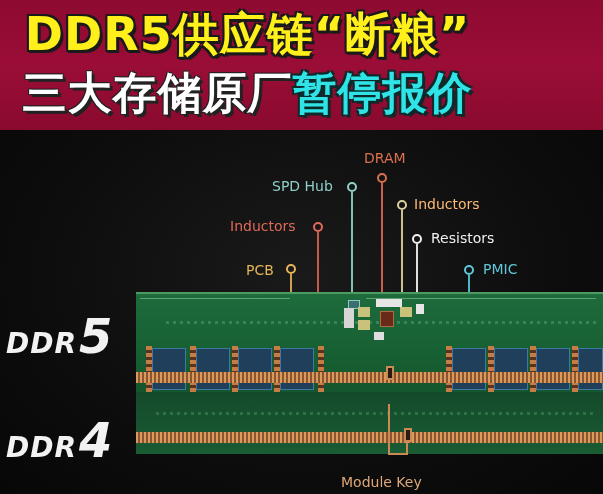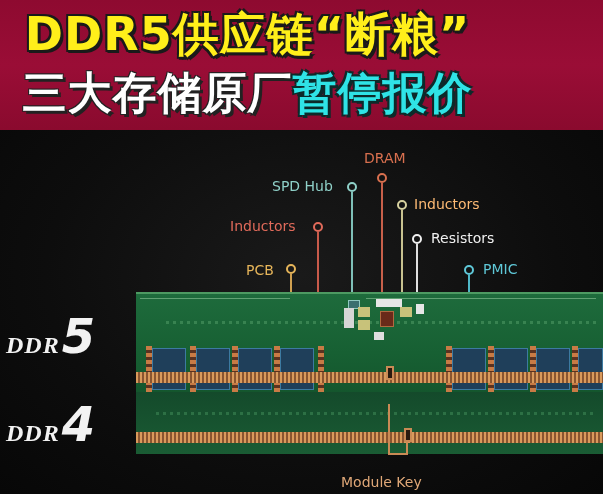--- a/index.html
+++ b/index.html
@@ -17,21 +17,21 @@
   .line2 .cyan { color:#2fe3e6; text-shadow: 3px 3px 0 #0c2a2a, -2px -2px 0 #0c2a2a, 2px -2px 0 #0c2a2a, -2px 2px 0 #0c2a2a; }
 
   .scene { position:absolute; left:0; top:130px; width:603px; height:364px;
     background: radial-gradient(ellipse at 50% 40%, #1a1a1a 0%, #0d0d0d 60%, #070707 100%); }
 
   .label { position:absolute; font-size:14px; white-space:nowrap; font-family:"DejaVu Sans", sans-serif; }
   .pin { position:absolute; width:10px; height:10px; border:2px solid; border-radius:50%; background:transparent; }
   .lead { position:absolute; width:2px; }
 
   .ddr { position:absolute; color:#f2f2f2; font-style:italic; font-weight:bold; font-family:"DejaVu Sans", sans-serif; }
-  .ddr .small { font-size:24px; letter-spacing:1px;font-family:Liberation Serif, serif; }
+  .ddr .small { font-size:28px; letter-spacing:1px; }
   .ddr .big { font-size:48px; margin-left:2px; }
 
   .pcb5 { position:absolute; left:136px; top:292px; width:467px; height:100px;
     background:linear-gradient(180deg,#1e6b3c 0%,#176033 60%,#14562d 100%); border-top:2px solid #4d9a62; }
   .pcb4 { position:absolute; left:136px; top:392px; width:467px; height:62px;
     background:linear-gradient(180deg,#144a2b 0%,#1a5c34 100%); }
   .trace-row { position:absolute; height:3px;
     background:repeating-linear-gradient(90deg,#3f8a57 0 3px,transparent 3px 7px); opacity:.8; }
   .contacts { position:absolute; height:11px;
     background:repeating-linear-gradient(90deg,#d99a5c 0 2px,#8a5530 2px 4px); }
@@ -77,21 +77,21 @@
 <div class="pin" style="left:286px;top:264px;border-color:#e6b55a;"></div>
 <div class="lead" style="left:290px;top:274px;height:34px;background:#d0a050;"></div>
 
 <div class="label" style="left:483px;top:261px;color:#5fc8d8;">PMIC</div>
 <div class="pin" style="left:464px;top:265px;border-color:#5fc8d8;"></div>
 <div class="lead" style="left:468px;top:275px;height:72px;background:#4fb8c8;"></div>
 
 <div class="ddr" style="left:6px;top:308px;">
   <span class="small">DDR</span><span class="big">5</span>
 </div>
-<div class="ddr" style="left:6px;top:396px;">
+<div class="ddr" style="left:6px;top:412px;">
   <span class="small">DDR</span><span class="big">4</span>
 </div>
 
 <div class="pcb5">
   <div style="position:absolute;left:4px;top:4px;width:150px;height:1px;background:#8ec79a;opacity:.6;"></div>
   <div style="position:absolute;left:230px;top:4px;width:230px;height:1px;background:#8ec79a;opacity:.6;"></div>
   <div class="trace-row" style="left:30px;top:27px;width:430px;"></div>
   <div class="chip" style="left:16px;top:54px;"></div>
   <div class="chip" style="left:60px;top:54px;"></div>
   <div class="chip" style="left:102px;top:54px;"></div>

